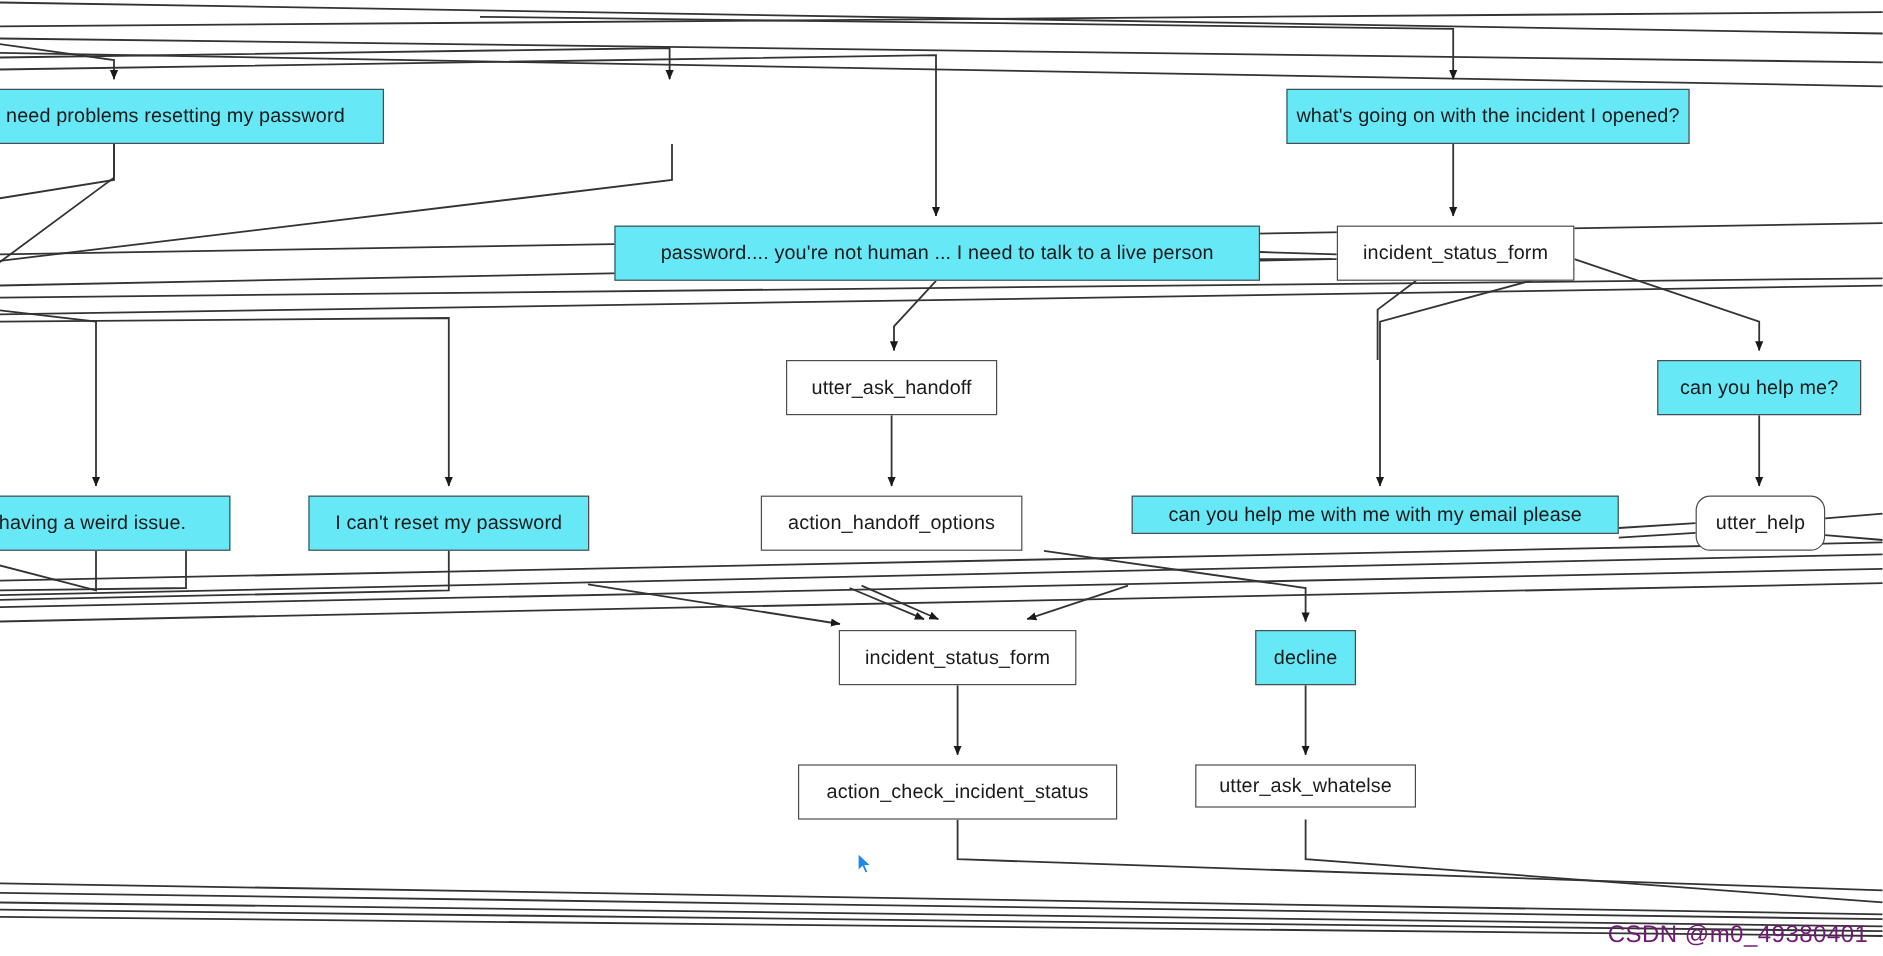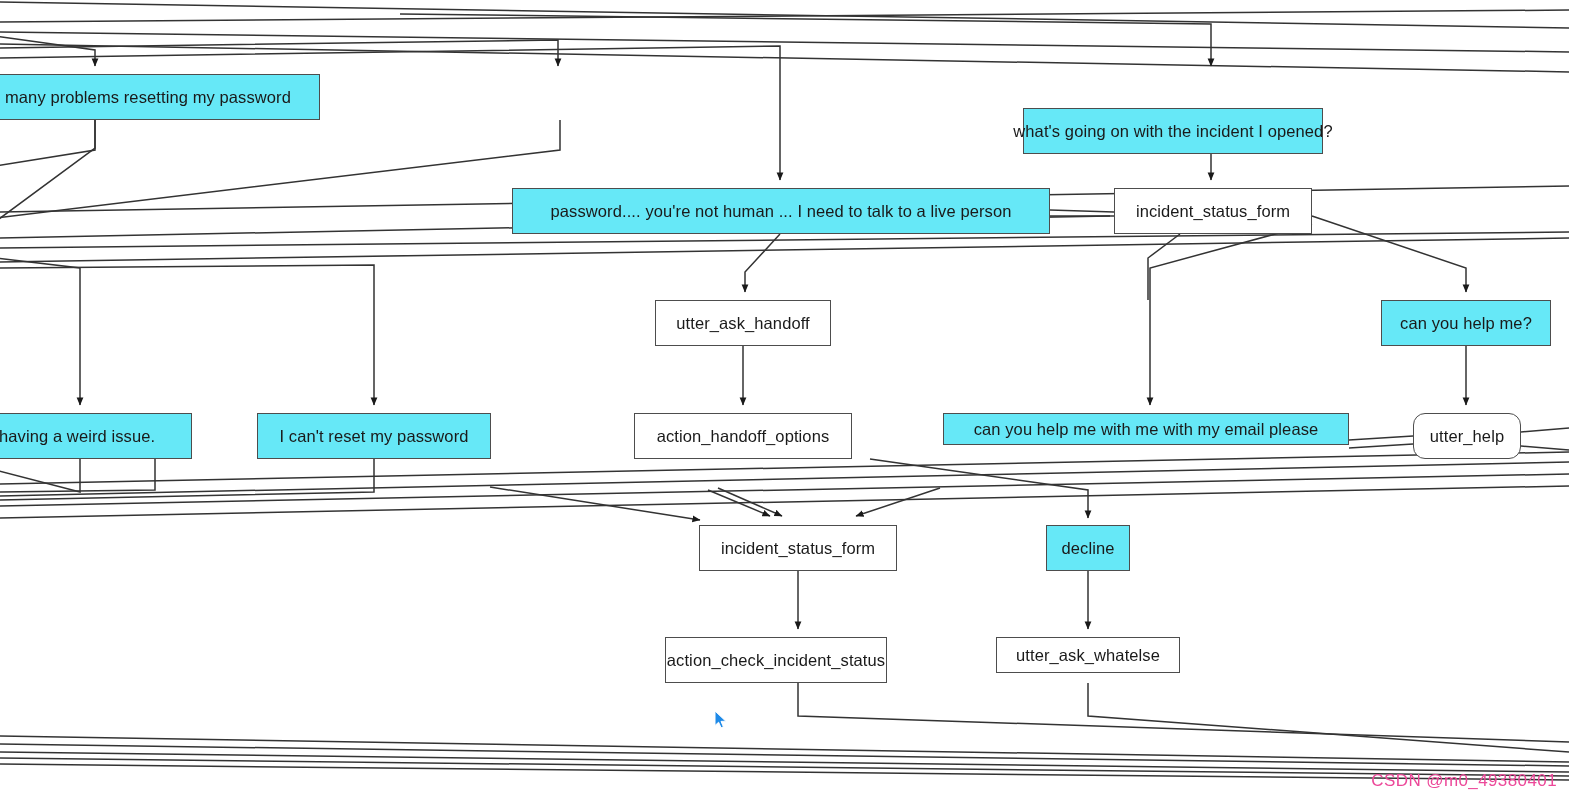--- a/index.html
+++ b/index.html
@@ -53,22 +53,22 @@
     position: absolute;
     width: 14px;
     height: 20px;
     pointer-events: none;
   }
   .watermark {
     position: absolute;
     right: 12px;
     bottom: 6px;
     font-family: "Liberation Sans", sans-serif;
-    font-size: 17px;
-    color: #ec4899;
+    font-size: 20px;
+    color: #701a75;
     letter-spacing: 0.4px;
     user-select: none;
   }
 </style>
 </head>
 <body>
 
 <div id="stage">
 
   <svg id="edges" viewBox="0 0 1569 797" width="1569" height="797">
@@ -149,25 +149,25 @@
 
       <path d="M-5,736 L1569,762"></path>
       <path d="M-5,744 L1569,766"></path>
       <path d="M-5,752 L1569,772"></path>
       <path d="M-5,758 L1569,776"></path>
       <path d="M-5,764 L1569,780"></path>
     </g>
   </svg>
 
   <div class="node intent" style="left:-10px; top:74px; width:330px; height:46px; justify-content:flex-start; padding-left:14px;">
-    <span>many problems resetting my password</span>
-  </div>
-
-
-  <div class="node intent" style="left:1023px; top:74px; width:300px; height:46px;margin-top:34px;">
+    <span>need problems resetting my password</span>
+  </div>
+
+
+  <div class="node intent" style="left:1072px; top:74px; width:336px; height:46px;">
     <span>what's going on with the incident I opened?</span>
   </div>
 
   <div class="node intent" style="left:512px; top:188px; width:538px; height:46px;">
     <span>password.... you're not human ... I need to talk to a live person</span>
   </div>
 
   <div class="node action" style="left:1114px; top:188px; width:198px; height:46px;">
     <span>incident_status_form</span>
   </div>
@@ -201,21 +201,21 @@
   </div>
 
   <div class="node action" style="left:699px; top:525px; width:198px; height:46px;">
     <span>incident_status_form</span>
   </div>
 
   <div class="node intent" style="left:1046px; top:525px; width:84px; height:46px;">
     <span>decline</span>
   </div>
 
-  <div class="node action" style="left:665px; top:637px; width:222px; height:46px;align-items:center;">
+  <div class="node action" style="left:665px; top:637px; width:266px; height:46px;align-items:center;">
     <span>action_check_incident_status</span>
   </div>
 
   <div class="node action" style="left:996px; top:637px; width:184px; height:36px;">
     <span>utter_ask_whatelse</span>
   </div>
 
   <svg class="cursor" style="left:714px; top:710px;" viewBox="0 0 14 20">
     <path d="M1,1 L1,15.5 L4.6,12.2 L7.1,17.8 L9.4,16.8 L7,11.4 L11.8,11.2 z" fill="#1e8ae8" stroke="#ffffff" stroke-width="1"></path>
   </svg>

